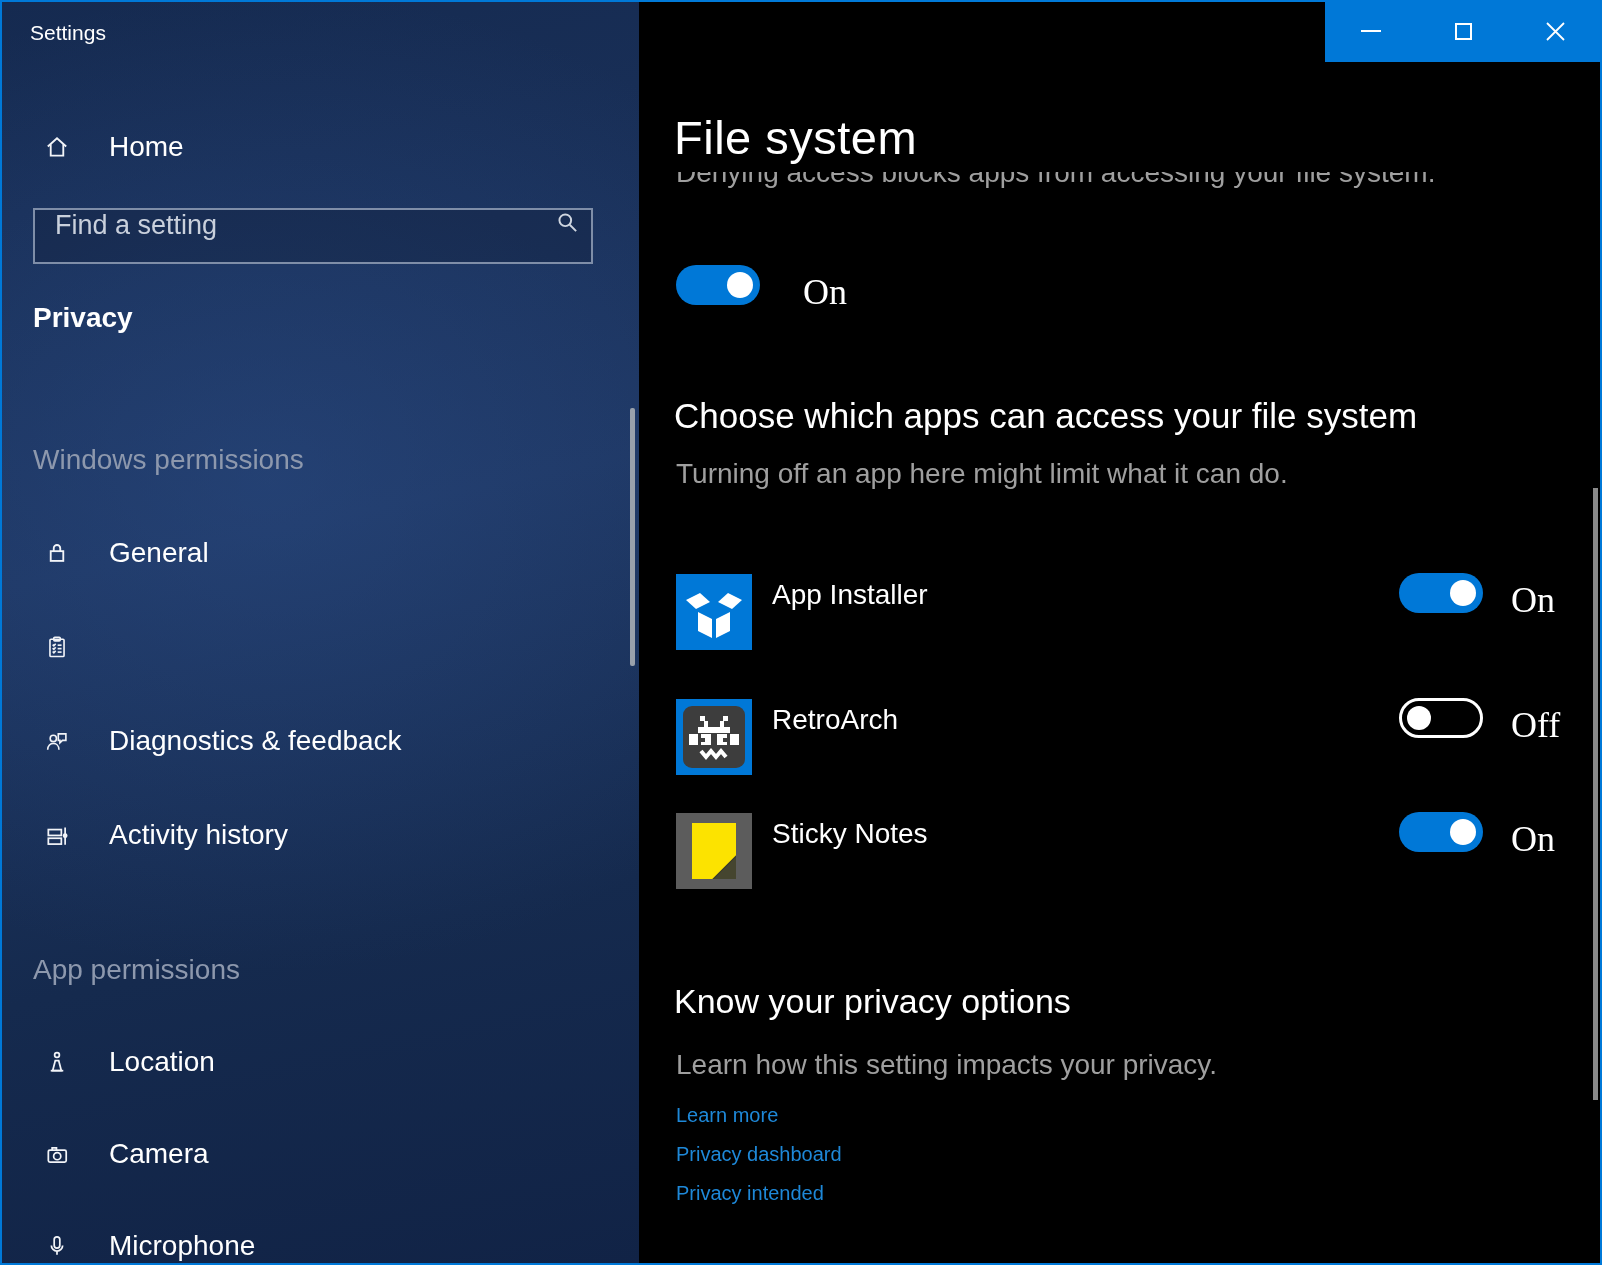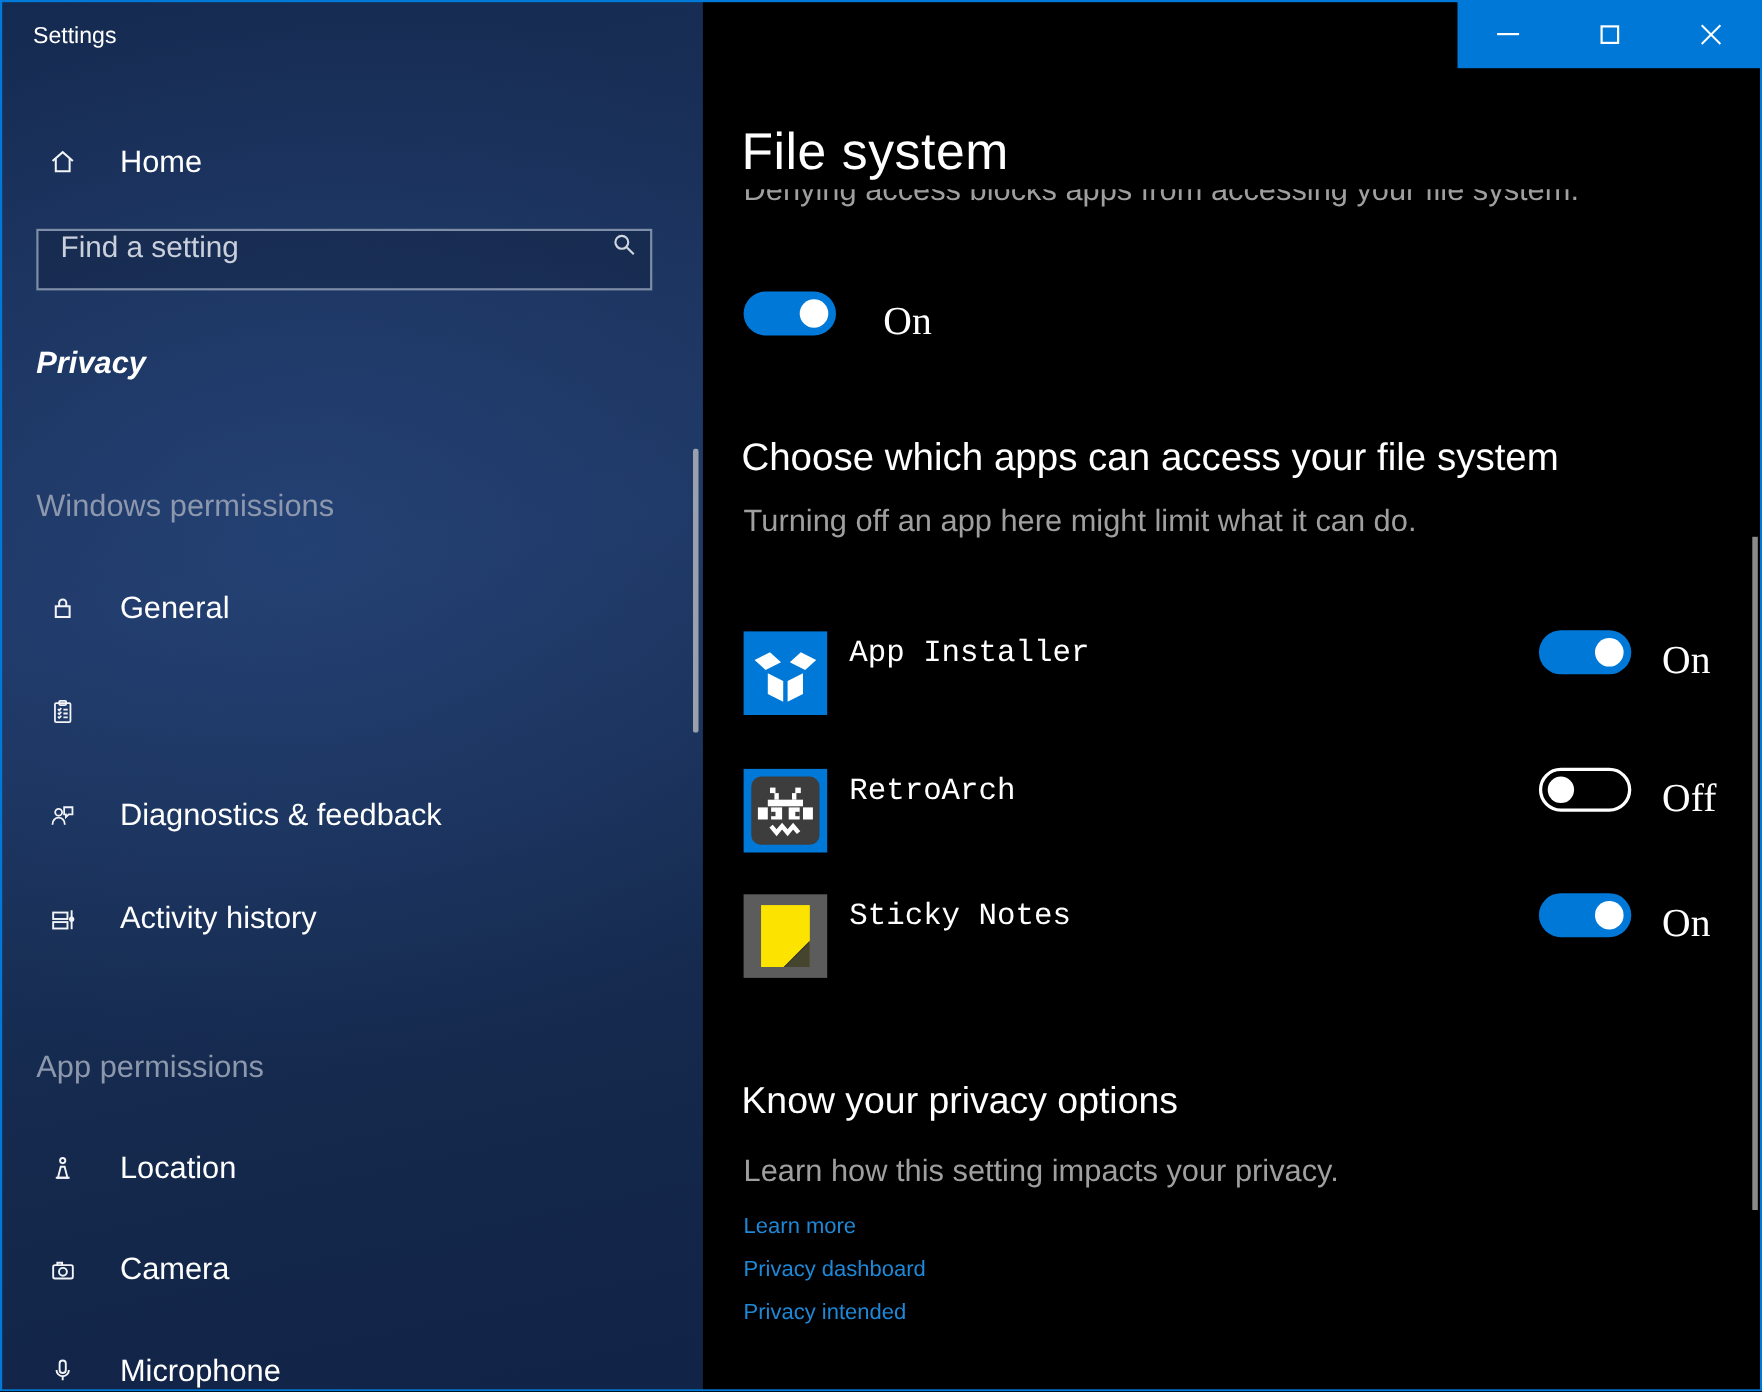--- a/index.html
+++ b/index.html
@@ -28,21 +28,21 @@
     border:2px solid #7f8ea8;background:rgba(10,20,40,.25);
     display:flex;align-items:flex-start;box-sizing:border-box;
   }
   .searchbox input{
     flex:1;background:transparent;border:0;outline:none;
     font-family:"Liberation Sans",sans-serif;font-size:27px;color:#e6eaf2;
     padding:0 0 0 20px;
   }
   .searchbox input::placeholder{color:#c9d0dc;opacity:1;}
   .searchbox .ic{width:46px;color:#cfd6e0;display:flex;align-items:center;justify-content:center;}
-  .crumb{position:absolute;left:33px;top:314px;font-size:28px;font-weight:bold;color:#fff;font-style:italic;}
+  .crumb{position:absolute;left:33px;top:302px;font-size:28px;font-weight:bold;color:#fff;}
   .side-header{position:absolute;left:33px;font-size:28px;color:#8d98ad;white-space:nowrap;}
   .sb-thumb{position:absolute;left:630px;top:408px;width:5px;height:258px;background:#99a1ac;border-radius:2px;z-index:5;}
 
   
   .main{position:absolute;left:639px;top:0;width:963px;height:1265px;background:#000;}
   .page-title{position:absolute;left:35px;top:110px;font-size:47px;font-weight:300;color:#fff;letter-spacing:.5px;}
   .clip-line{position:absolute;left:37px;top:172px;width:840px;height:24px;overflow:hidden;}
   .clip-line span{display:block;margin-top:-15px;font-size:28px;color:#9f9f9f;white-space:nowrap;}
   .sec-title{position:absolute;left:35px;font-size:35px;color:#ffffff;white-space:nowrap;}
   .desc{position:absolute;left:37px;font-size:28px;line-height:37px;color:#9f9f9f;white-space:nowrap;}
@@ -50,21 +50,21 @@
   
   .toggle{position:absolute;width:84px;height:40px;border-radius:20px;box-sizing:border-box;cursor:pointer;}
   .toggle.on{background:#0078d7;}
   .toggle.on .knob{position:absolute;right:7px;top:7px;width:26px;height:26px;border-radius:50%;background:#fff;}
   .toggle.off{background:transparent;border:3px solid #fff;}
   .toggle.off .knob{position:absolute;left:5px;top:5px;width:24px;height:24px;border-radius:50%;background:#fff;}
   .state-lbl{position:absolute;font-size:36px;color:#fff;font-family:Liberation Serif, serif;}
 
   
   .tile{position:absolute;left:37px;width:76px;height:76px;}
-  .app-name{position:absolute;left:133px;font-size:28px;color:#fff;white-space:nowrap;font-family:Liberation Mono, monospace;}
+  .app-name{position:absolute;left:133px;font-size:28px;color:#fff;white-space:nowrap;}
 
   
   .plink{position:absolute;left:37px;font-size:20px;color:#1e88d8;cursor:pointer;text-decoration:none;white-space:nowrap;}
 
   .main-thumb{position:absolute;left:954px;top:488px;width:5px;height:612px;background:#8a8a8a;z-index:5;}
 
   
   .caption{
     position:absolute;left:1325px;top:0;width:277px;height:62px;background:#0078d7;
     display:flex;z-index:70;

